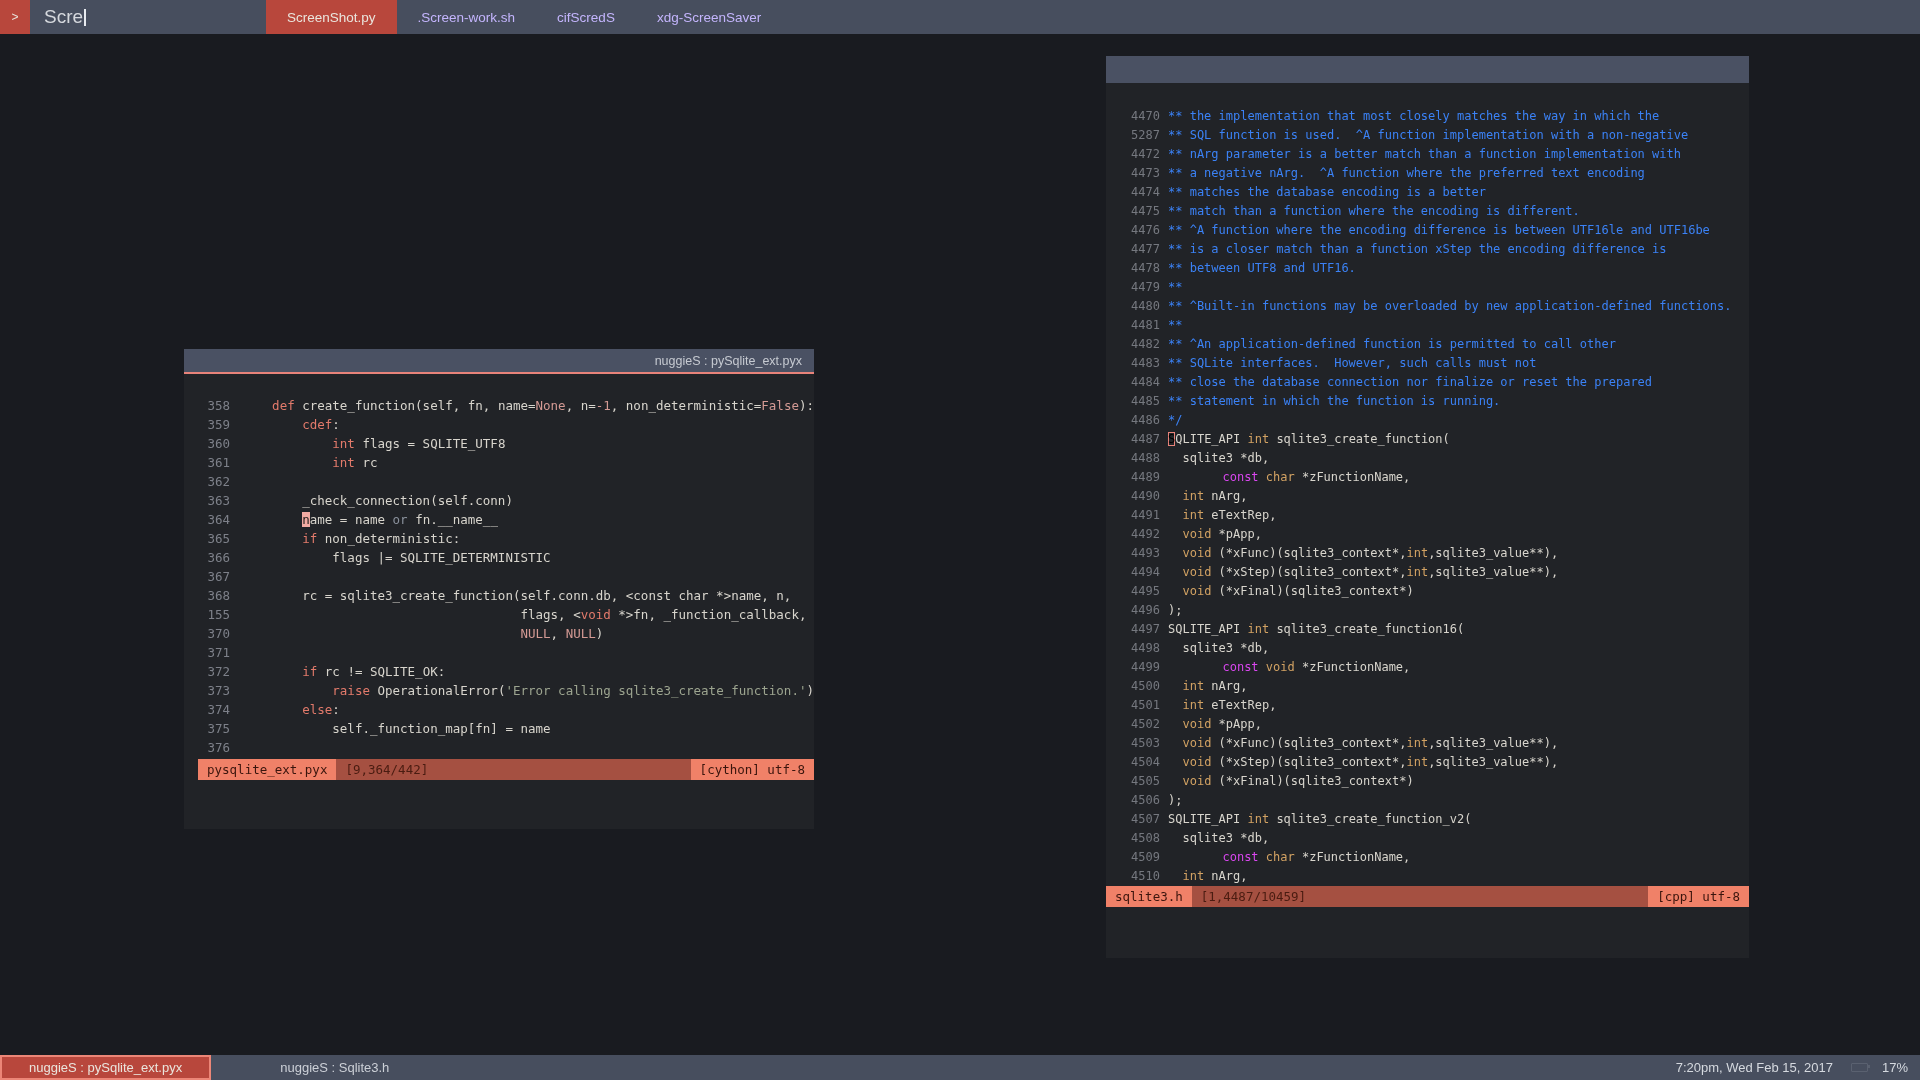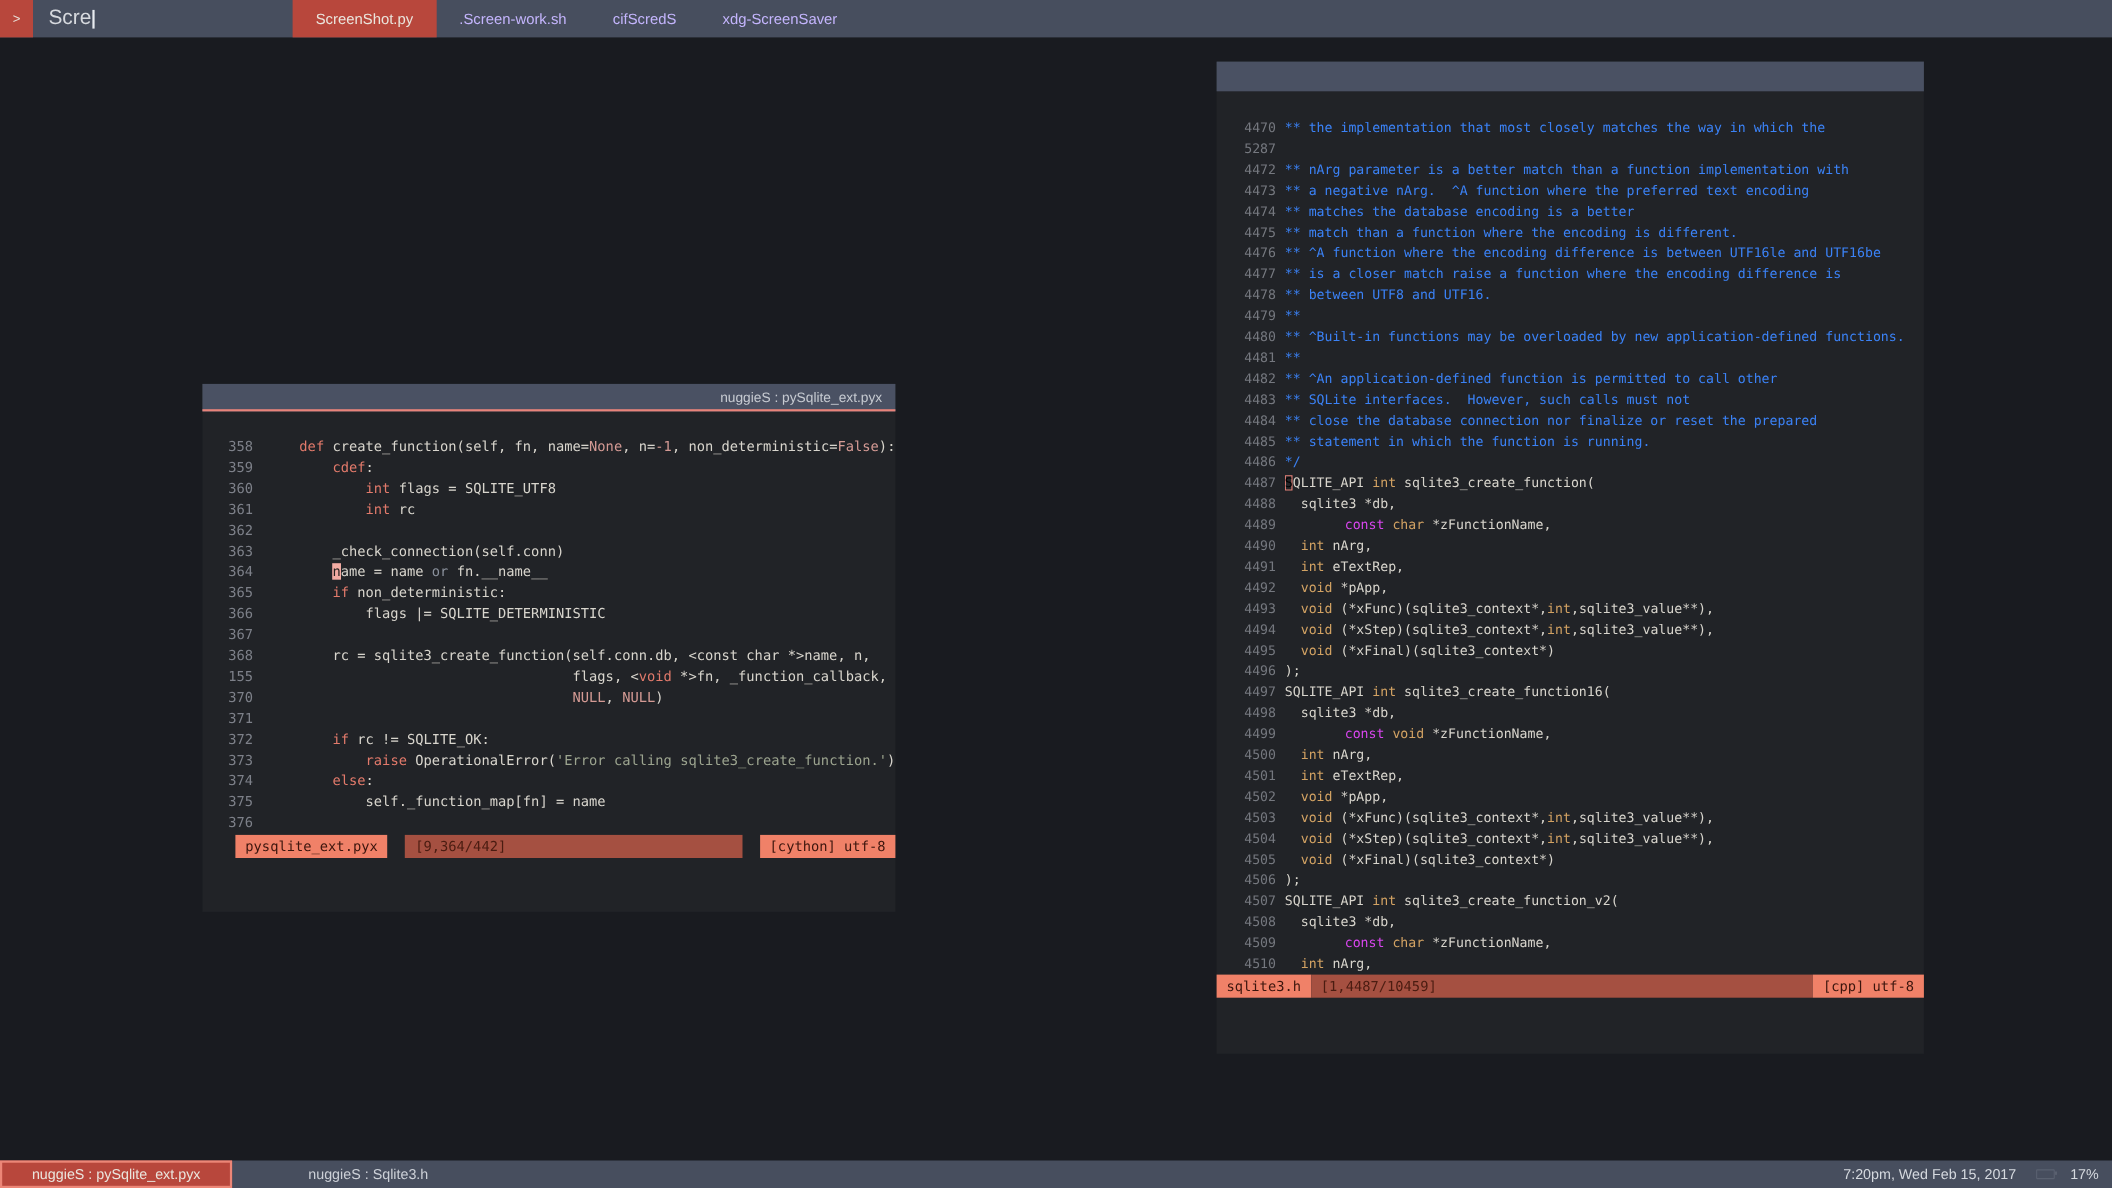--- a/index.html
+++ b/index.html
@@ -53,21 +53,21 @@
   .tok-cm{color:#3b82f6;}
   .tok-t {color:#d2a263;}
   .tok-kc{color:#d946ef;margin-left:40px;}
   .tok-cur{background:#f2aba3;color:#26211f;}
   .tok-curo{box-shadow:inset 0 0 0 1px #e8837a;}
   
   .statusline{
     display:flex;align-items:stretch;height:21px;
     font-family:"DejaVu Sans Mono",monospace;font-size:12.5px;
   }
-  #win-left .statusline{margin-top:2px;gap:16px;}
+  #win-left .statusline{margin-top:2px;}
   .st-gap{width:14px;flex:none;}
   .st-chip{background:#f08168;color:#3b150d;display:flex;align-items:center;padding:0 9px;white-space:pre;flex:none;}
   .st-mid{background:#a55041;color:#4a1c11;flex:1;display:flex;align-items:center;padding:0 9px;white-space:pre;}
   
   .bottombar{
     position:absolute;left:0;bottom:0;width:1920px;height:25px;
     background:#474e5e;display:flex;align-items:center;
     font-size:13px;color:#ccd0d7;
   }
   .task{height:25px;display:flex;align-items:center;padding:0 27px;box-sizing:border-box;cursor:default;}
@@ -133,27 +133,27 @@
     <span class="st-chip">pysqlite_ext.pyx</span>
     <span class="st-mid">[9,364/442]</span>
     <span class="st-chip"><span>[cython]</span>&nbsp;<span>utf-8</span></span>
   </div>
 </div>
 
 <div class="window" id="win-right">
   <div class="titlebar"></div>
   <div class="code-area" id="right-code">
       <div class="code-row"><span class="lnum">4470</span><span class="lcode"><span class="tok-cm">** the implementation that most closely matches the way in which the</span></span></div>
-      <div class="code-row"><span class="lnum">5287</span></div>
+      <div class="code-row"><span class="lnum">5287</span><span class="lcode"><span class="tok-cm">** SQL function is used.  ^A function implementation with a non-negative</span></span></div>
       <div class="code-row"><span class="lnum">4472</span><span class="lcode"><span class="tok-cm">** nArg parameter is a better match than a function implementation with</span></span></div>
       <div class="code-row"><span class="lnum">4473</span><span class="lcode"><span class="tok-cm">** a negative nArg.  ^A function where the preferred text encoding</span></span></div>
       <div class="code-row"><span class="lnum">4474</span><span class="lcode"><span class="tok-cm">** matches the database encoding is a better</span></span></div>
       <div class="code-row"><span class="lnum">4475</span><span class="lcode"><span class="tok-cm">** match than a function where the encoding is different.</span></span></div>
       <div class="code-row"><span class="lnum">4476</span><span class="lcode"><span class="tok-cm">** ^A function where the encoding difference is between UTF16le and UTF16be</span></span></div>
-      <div class="code-row"><span class="lnum">4477</span><span class="lcode"><span class="tok-cm">** is a closer match raise a function where the encoding difference is</span></span></div>
+      <div class="code-row"><span class="lnum">4477</span><span class="lcode"><span class="tok-cm">** is a closer match than a function xStep the encoding difference is</span></span></div>
       <div class="code-row"><span class="lnum">4478</span><span class="lcode"><span class="tok-cm">** between UTF8 and UTF16.</span></span></div>
       <div class="code-row"><span class="lnum">4479</span><span class="lcode"><span class="tok-cm">**</span></span></div>
       <div class="code-row"><span class="lnum">4480</span><span class="lcode"><span class="tok-cm">** ^Built-in functions may be overloaded by new application-defined functions.</span></span></div>
       <div class="code-row"><span class="lnum">4481</span><span class="lcode"><span class="tok-cm">**</span></span></div>
       <div class="code-row"><span class="lnum">4482</span><span class="lcode"><span class="tok-cm">** ^An application-defined function is permitted to call other</span></span></div>
       <div class="code-row"><span class="lnum">4483</span><span class="lcode"><span class="tok-cm">** SQLite interfaces.  However, such calls must not</span></span></div>
       <div class="code-row"><span class="lnum">4484</span><span class="lcode"><span class="tok-cm">** close the database connection nor finalize or reset the prepared</span></span></div>
       <div class="code-row"><span class="lnum">4485</span><span class="lcode"><span class="tok-cm">** statement in which the function is running.</span></span></div>
       <div class="code-row"><span class="lnum">4486</span><span class="lcode"><span class="tok-cm">*/</span></span></div>
       <div class="code-row"><span class="lnum">4487</span><span class="lcode"><span class="tok-curo">S</span><span class="tok-n">QLITE_API </span><span class="tok-t">int</span><span class="tok-n"> sqlite3_create_function(</span></span></div>

